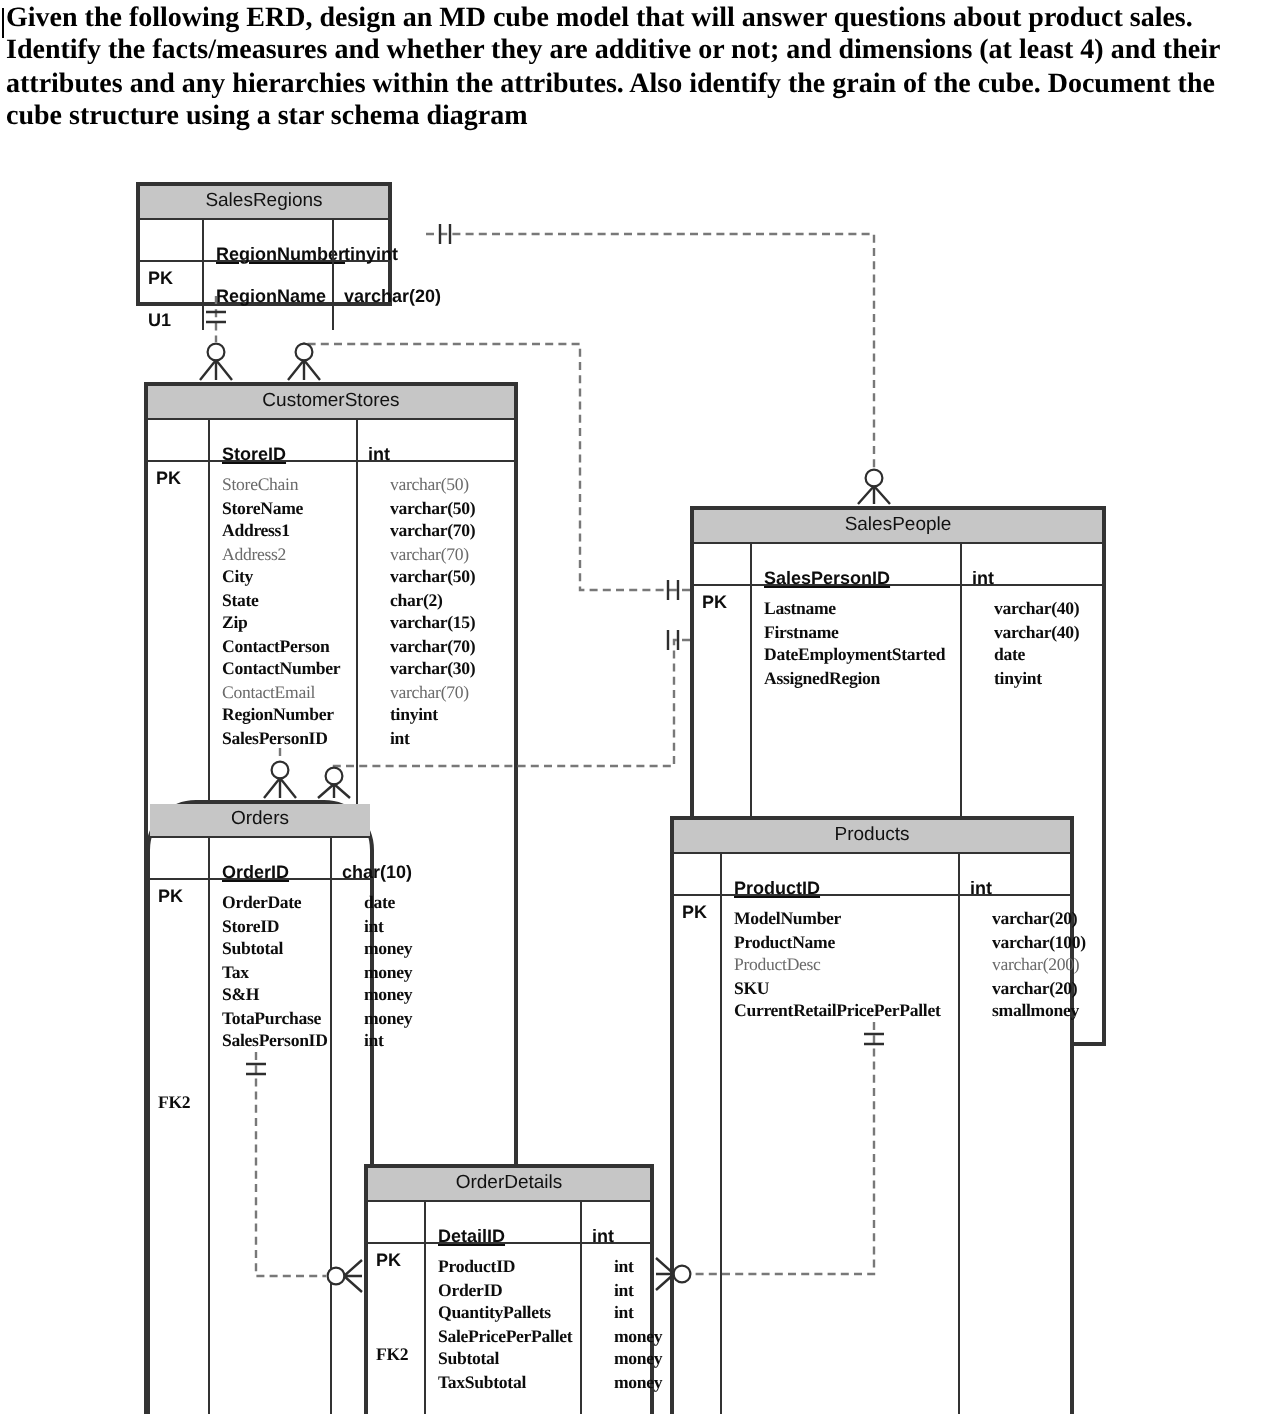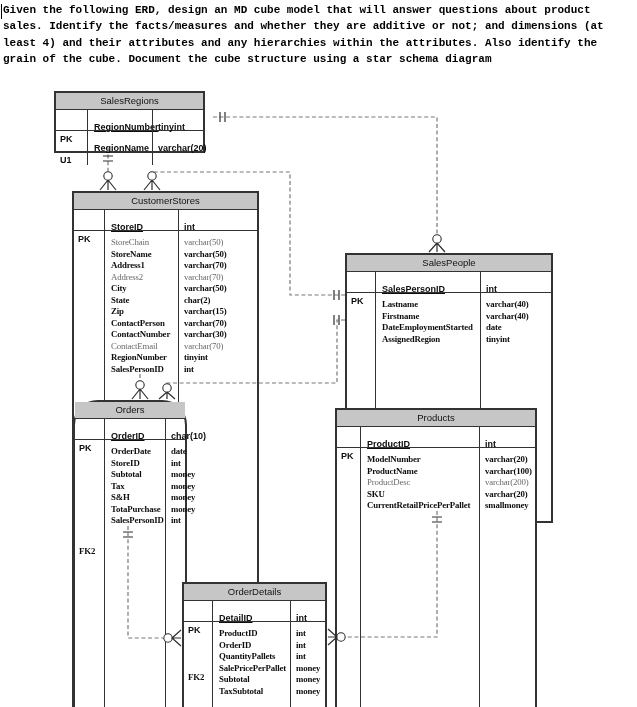--- a/index.html
+++ b/index.html
@@ -7,22 +7,22 @@
     --border-color:#333333;
     --muted:#6a6a6a;
     --dash:#787878;
     --sym:#2e2e2e;
   }
   html,body{margin:0;padding:0;background:#fff;}
   #stage{position:relative;width:637px;height:707px;background:#ffffff;overflow:hidden;}
 
   .task{
     position:absolute;left:3px;top:2px;width:632px;
-    font-family:Liberation Mono, monospace;font-weight:700;
-    font-size:11px;line-height:16.4px;color:#000;
+    font-family:Liberation Serif, serif;font-weight:700;
+    font-size:14px;line-height:16.4px;color:#000;
   }
   .cursor{position:absolute;left:1px;top:4px;width:1px;height:15px;background:#000;}
 
   .entity{
     position:absolute;background:#fff;border:2px solid var(--border-color);
     font-family:"Liberation Sans",sans-serif;box-sizing:border-box;
   }
   .e-header{
     height:16px;line-height:16px;background:var(--header-fill);
     border-bottom:1px solid var(--border-color);
@@ -38,37 +38,37 @@
   .muted{font-weight:400;color:var(--muted);}
 
   .e-block{display:grid;}
   .e-block .col{padding-top:6px;font-family:Liberation Serif, serif;}
   .e-block .col.name-col,.e-block .col.type-col{border-left:1px solid var(--border-color);}
   .line{
     height:11.5px;line-height:11.5px;font-size:8.8px;font-weight:700;
     color:#0d0d0d;white-space:nowrap;padding-left:6px;letter-spacing:-0.15px;
   }
   .key-col .line{padding-left:4px;margin-top:44px;}
-  .type-col .line{padding-left:5px;}
+  .type-col .line{padding-left:5px;margin-left:11px;}
   .line.muted{font-weight:400;color:var(--muted);}
 
   svg.rels{position:absolute;left:0;top:0;pointer-events:none;}
   .dash{fill:none;stroke:var(--dash);stroke-width:1.2;stroke-dasharray:4 2.6;}
   .sym{fill:none;stroke:var(--sym);stroke-width:1.2;}
   .crc{fill:#ffffff;stroke:var(--sym);stroke-width:1.1;}
 </style>
 </head>
 <body>
 
 <div id="stage">
   <div class="cursor"></div>
   <div class="task">Given the following ERD, design an MD cube model that will answer questions about product sales. Identify the facts/measures and whether they are additive or not; and dimensions (at least 4) and their attributes and any hierarchies within the attributes. Also identify the grain of the cube. Document the cube structure using a star schema diagram</div>
 
   <div id="entity-host">
-      <div class="entity" style="left: 54px; top: 91px; width: 151px;">
+      <div class="entity" style="left: 68px; top: 91px; width: 128px;">
         <div class="e-header">SalesRegions</div>
         <div class="e-row pkrow" style="grid-template-columns: 31px 65px 53px;">
           <div class="cell key">PK</div>
           <div class="cell name u">RegionNumber</div>
           <div class="cell type">tinyint</div>
         </div>
         <div class="e-row attr-single" style="grid-template-columns: 31px 65px 53px;">
           <div class="cell key">U1</div>
           <div class="cell name">RegionName</div>
           <div class="cell type">varchar(20)</div>

